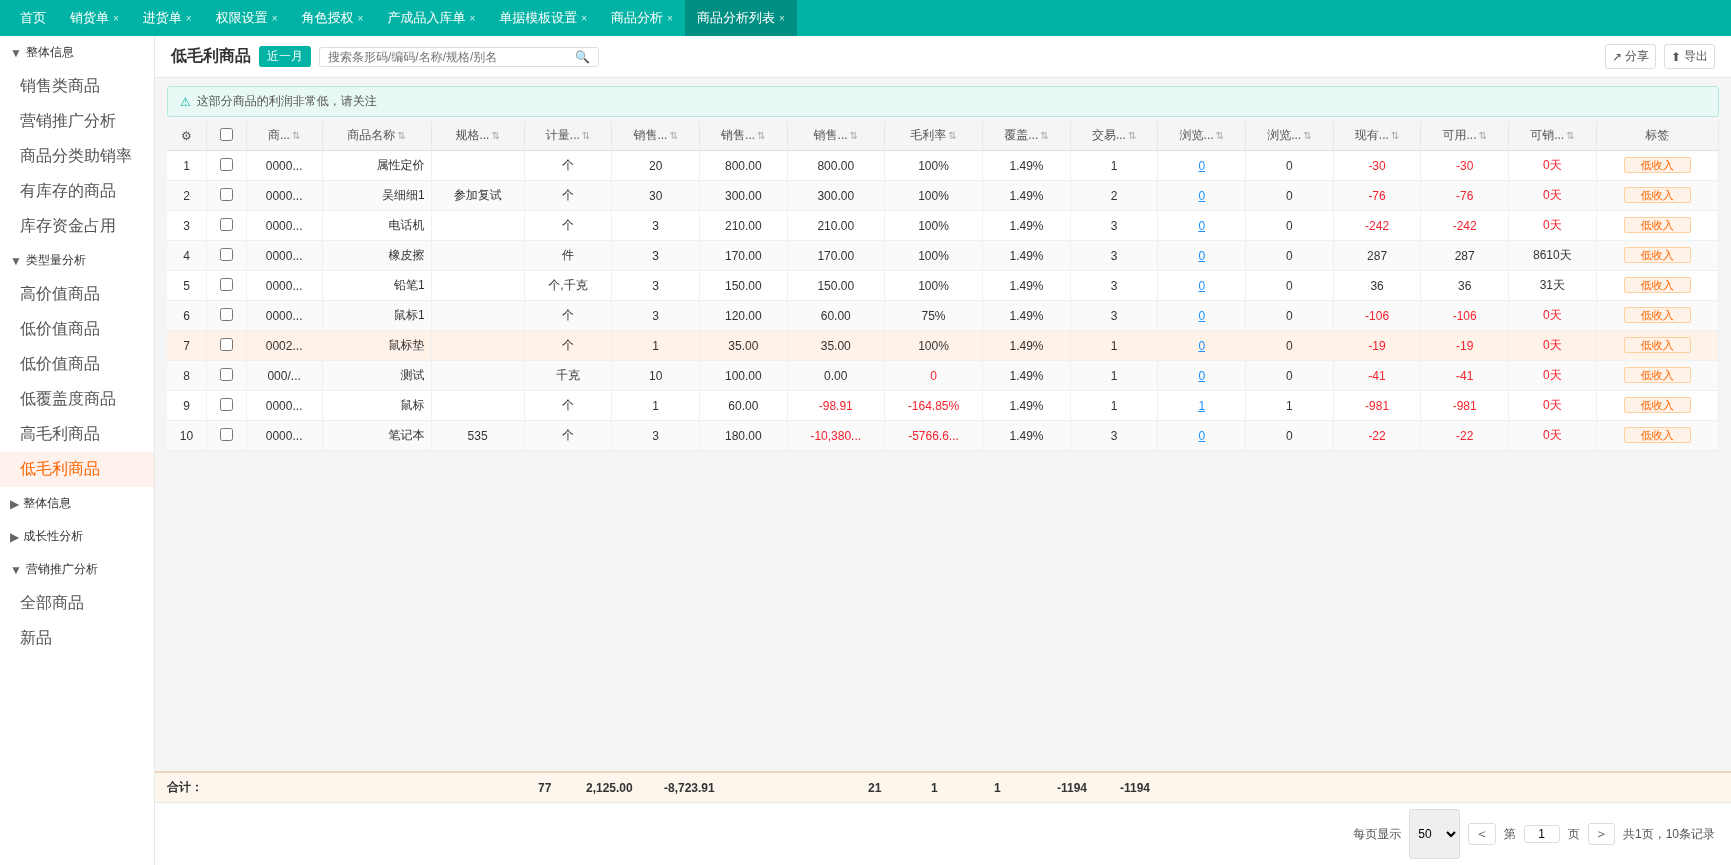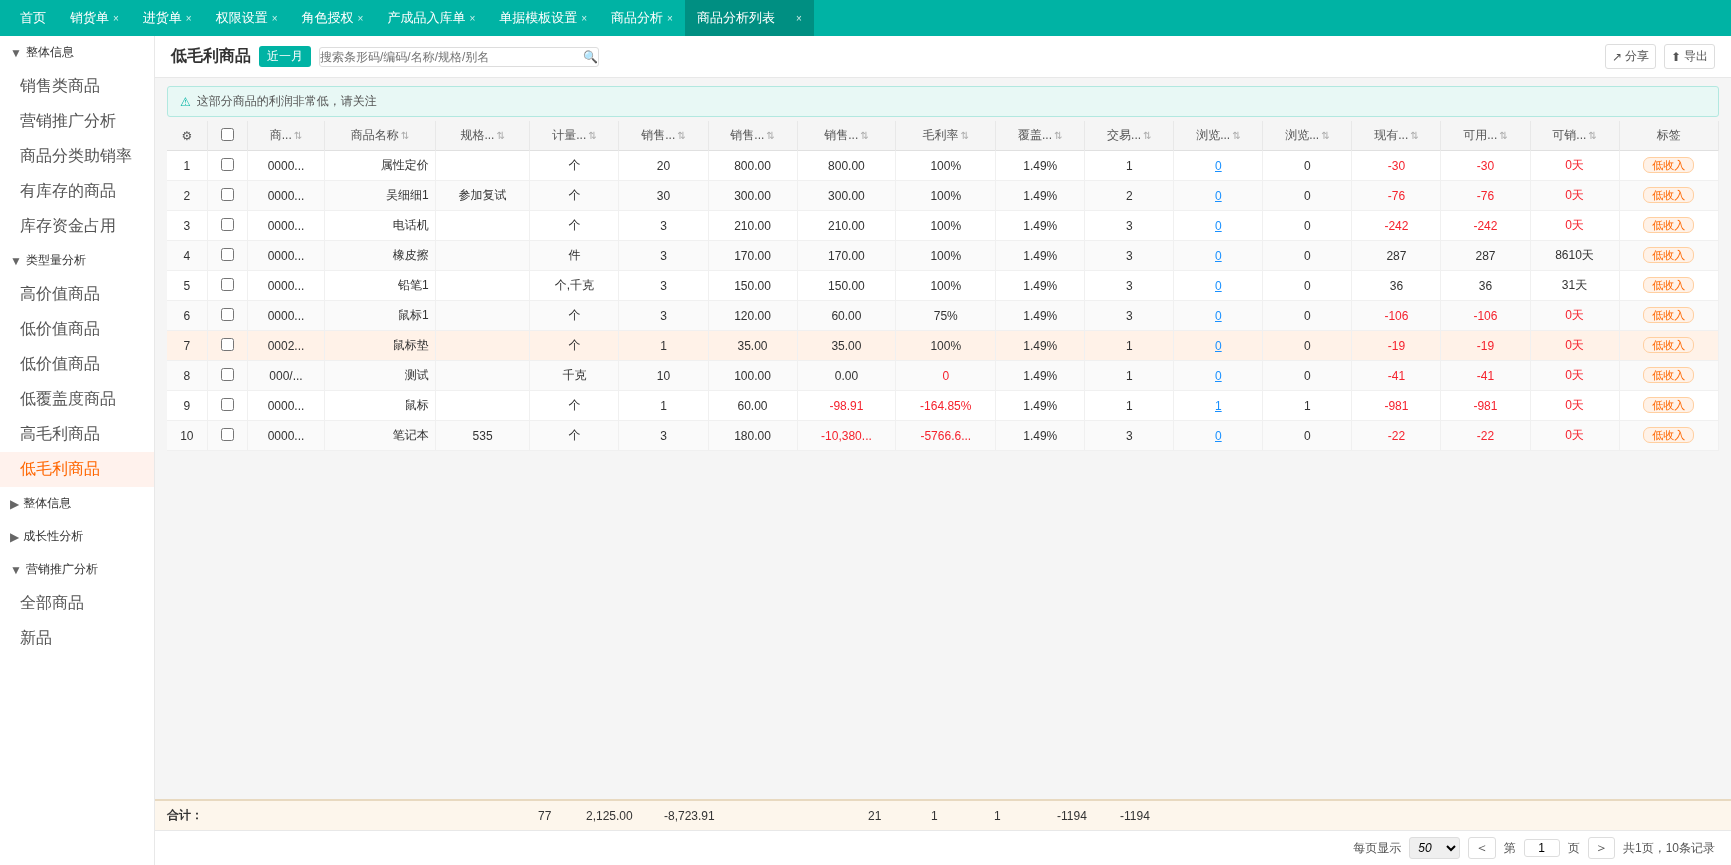--- a/index.html
+++ b/index.html
@@ -16,21 +16,21 @@
     .top-nav .nav-item {
       color: #fff;
       padding: 0 12px;
       height: 36px;
       display: flex;
       align-items: center;
       cursor: pointer;
       font-size: 13px;
       white-space: nowrap;
     }
-    .top-nav .nav-item.active { background: #008f82; gap: 17px; }
+    .top-nav .nav-item.active { background: #008f82; }
     .top-nav .nav-item .close-x { margin-left: 4px; font-size: 10px; opacity: 0.8; }
 
     
     .main-layout {
       display: flex;
       height: calc(100vh - 36px);
     }
 
     
     .sidebar {
@@ -88,21 +88,21 @@
       padding: 2px 8px;
       font-size: 12px;
       cursor: pointer;
       margin-right: 8px;
     }
     .search-box {
       display: flex;
       align-items: flex-start;
       border: 1px solid #ddd;
       border-radius: 3px;
-      padding: 2px 0;
+      padding: 2px 8px;
       flex: 1;
       max-width: 280px;
     }
     .search-box input {
       border: none;
       outline: none;
       font-size: 12px;
       width: 100%;
       color: #999;
     }
@@ -183,22 +183,22 @@
       text-align: center;
       border-right: 1px solid #f0f0f0;
       color: #333;
     }
     table tbody td.text-left { text-align: right; }
     .red-text { color: #f5222d; }
     .orange-badge {
       background: #fff2e8;
       color: #ff6600;
       border: 1px solid #ffcfa0;
-      border-radius: 7px;
-      padding: 1px 8px;
+      border-radius: 2px;
+      padding: 1px 16px;
       font-size: 11px;
     }
     .underline { text-decoration: underline; color: #1890ff; cursor: pointer; }
 
     
     .table-footer {
       background: #fdf6ec;
       border-top: 2px solid #e8d9c0;
       padding: 6px 12px;
       display: flex;
@@ -214,23 +214,22 @@
       display: flex;
       align-items: center;
       justify-content: flex-end;
       gap: 8px;
       font-size: 12px;
       color: #555;
     }
     .pagination-bar select {
       border: 1px solid #ddd;
       border-radius: 3px;
-      padding: 2px 4px;
-      font-size: 12px;
-      font-style: italic;
+      padding: 16px 4px;
+      font-size: 12px;
     }
     .page-btn {
       border: 1px solid #ddd;
       background: #fff;
       border-radius: 3px;
       padding: 1px 6px;
       cursor: pointer;
       color: #555;
     }
     .page-input {
@@ -654,21 +653,21 @@
     <td class="red-text">-22</td>
     <td class="red-text">0天</td>
     <td><span class="orange-badge">低收入</span></td>
   </tr>
           </tbody>
       </table>
     </div>
 
     <div class="table-footer">
       <span style="margin-right:16px;font-weight:bold;">合计：</span>
-      <span style="display:flex;gap:8px;flex:1;">
+      <span style="display:flex;gap:8px;flex:1;font-weight:bold;">
 
         <span style="min-width:20px"></span>
         <span style="min-width:16px"></span>
         <span style="min-width:60px"></span>
         <span style="min-width:80px"></span>
         <span style="min-width:40px"></span>
         <span style="min-width:55px"></span>
         <span style="min-width:40px">77</span>
         <span style="min-width:70px">2,125.00</span>
         <span style="min-width:70px">-8,723.91</span>

